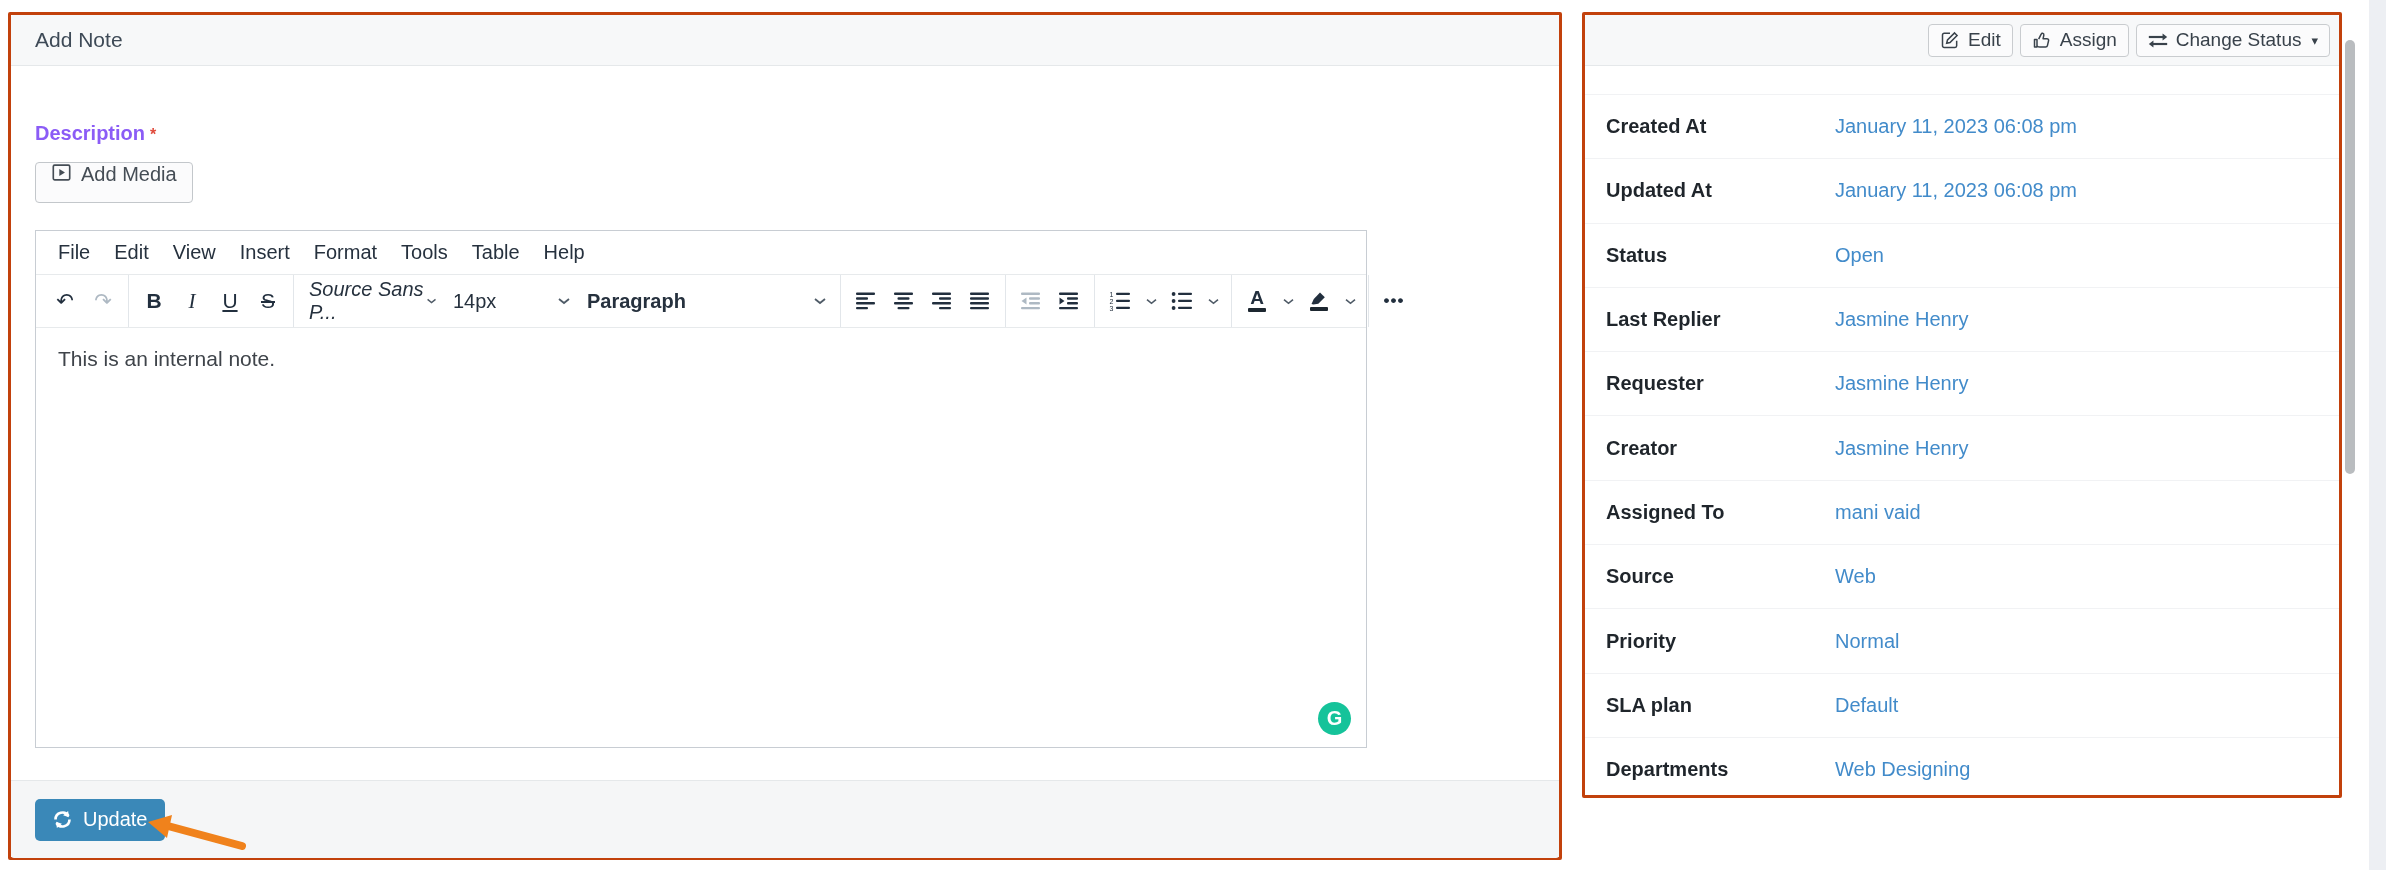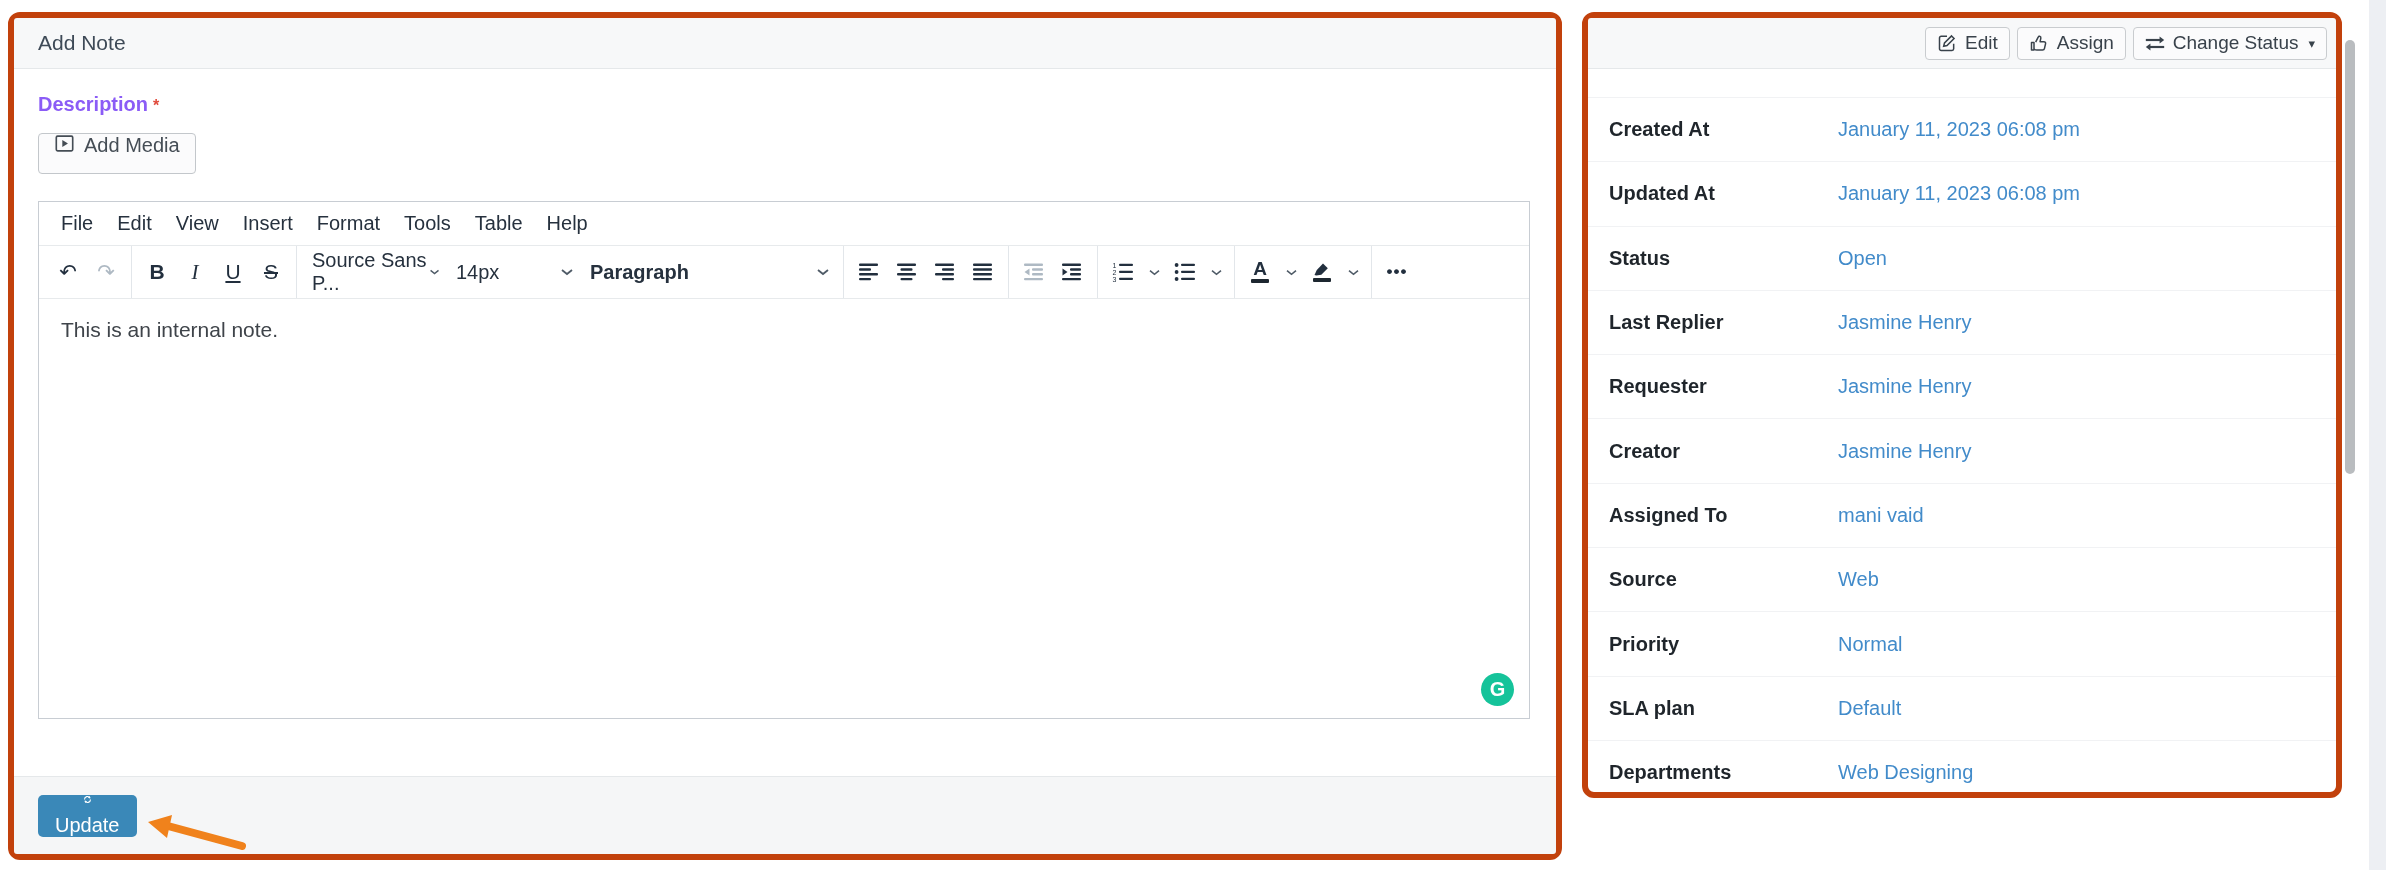--- a/index.html
+++ b/index.html
@@ -1,69 +1,69 @@
 <!DOCTYPE html>
 <html><head>
 <meta charset="utf-8">
 <style>
   html,body{margin:0;padding:0;}
   body{
     width:2386px;height:870px;position:relative;overflow:hidden;
     background:#ffffff;color:#212529;
     font-family:"Liberation Sans","DejaVu Sans",sans-serif;
   }
-  .card{position:absolute;background:#fff;border:6px solid #c2410c;border-radius:12px;box-sizing:border-box;}
+  .card{position:absolute;background:#fff;border:3px solid #c2410c;border-radius:2px;box-sizing:border-box;gap:32px;}
 
   
   #left-card{left:8px;top:12px;width:1554px;height:848px;display:flex;flex-direction:column;}
   .card-header{background:#f7f8f9;border-bottom:1px solid #e5e8ea;border-radius:3px 3px 0 0;flex:0 0 auto;}
   #left-card .card-header{height:50px;display:flex;align-items:center;padding:0 24px;font-size:21px;color:#3e4a57;}
   #left-card .card-body{flex:1;padding:24px 24px 0 24px;position:relative;box-sizing:border-box;}
   #left-card .card-footer{flex:0 0 auto;height:77px;background:#f5f6f7;border-top:1px solid #e5e8ea;
     display:flex;align-items:center;padding:0 24px;border-radius:0 0 3px 3px;}
 
   .desc-label{font-weight:bold;font-size:20px;color:#8b5cf6;}
   .req{color:#e04b3c;margin-left:5px;font-weight:bold;}
 
   .add-media-btn{margin-top:17px;display:inline-flex;gap:9px;background:#fbfbfc;
     border:1px solid #c3c7cb;border-radius:4px;padding:0 15px;height:41px;font-size:20px;color:#454d55;cursor:pointer;}
 
-  .editor{margin-top:24px;border:1px solid #c8cdd3;width:1492px;height:518px;background:#fff;
+  .editor{margin-top:24px;border:1px solid #c8cdd3;width:1332px;height:518px;background:#fff;
     display:flex;flex-direction:column;box-sizing:border-box;position:relative;}
   .menubar{height:43px;display:flex;align-items:center;padding:0 10px;border-bottom:1px solid #e7eaec;
     font-size:20px;color:#26313e;flex:0 0 auto;}
   .menu-item{padding:3px 12px;cursor:pointer;border-radius:3px;}
   .toolbar{height:52px;display:flex;align-items:center;border-bottom:1px solid #e7eaec;padding:0 4px;
     color:#222f3e;flex:0 0 auto;}
   .tb-group{display:flex;align-items:center;height:100%;padding:0 7px;gap:2px;}
   .tb-sep{width:1px;height:100%;background:#e2e6ea;flex:0 0 auto;}
   .tb-btn{min-width:36px;height:40px;display:flex;align-items:center;justify-content:center;
     font-size:21px;border-radius:3px;cursor:pointer;}
   .tb-btn.is-disabled{color:#aeb9c3;}
   .glyph-b{font-weight:bold;}
   .glyph-i{font-style:italic;font-family:"Liberation Serif",serif;}
   .glyph-u{text-decoration:underline;}
   .glyph-s{text-decoration:line-through;}
   .tb-select{display:flex;align-items:center;justify-content:space-between;height:40px;
     padding:0 6px 0 8px;font-size:20px;color:#26313e;border-radius:3px;cursor:pointer;}
-  .sel-ff{width:128px;}
+  .sel-ff{width:128px;font-style:italic;}
   .sel-fs{width:118px;}
   .sel-bf{width:240px;font-weight:bold;}
   .color-btn{display:flex;flex-direction:column;align-items:center;justify-content:center;gap:2px;}
   .color-A{font-size:19px;font-weight:bold;line-height:16px;}
   .color-bar{width:18px;height:3.5px;background:#1d2730;border-radius:1px;}
   .more-dots{font-size:17px;letter-spacing:1px;font-weight:bold;}
   .editor-content{flex:1;padding:19px 22px;font-size:21px;color:#3f444a;}
   .editor-content p{margin:0;}
   .grammarly-badge{position:absolute;right:15px;bottom:12px;width:33px;height:33px;border-radius:50%;
     background:#15c39a;color:#fff;display:flex;align-items:center;justify-content:center;
     font-size:20px;font-weight:bold;cursor:pointer;}
 
   .update-btn{display:inline-flex;align-items:center;gap:10px;background:#3a88b8;color:#fff;border:none;
-    border-radius:5px;height:42px;padding:0 17px;font-size:20px;cursor:pointer;font-family:inherit;flex-direction:column;}
+    border-radius:5px;height:42px;padding:0 17px;font-size:20px;cursor:pointer;font-family:inherit;}
 
   #annotation-arrow{position:absolute;left:146px;top:810px;pointer-events:none;}
 
   
   #right-card{left:1582px;top:12px;width:760px;height:786px;}
   #right-card .card-header{height:50px;display:flex;align-items:center;justify-content:flex-end;
     gap:7px;padding:0 9px;}
   .hdr-btn{display:inline-flex;align-items:center;gap:8px;background:#fbfbfc;border:1px solid #c9cccf;
     border-radius:4px;height:33px;padding:0 11px;font-size:19px;color:#39424b;cursor:pointer;}
   .hdr-caret{font-size:13px;margin-left:2px;}

